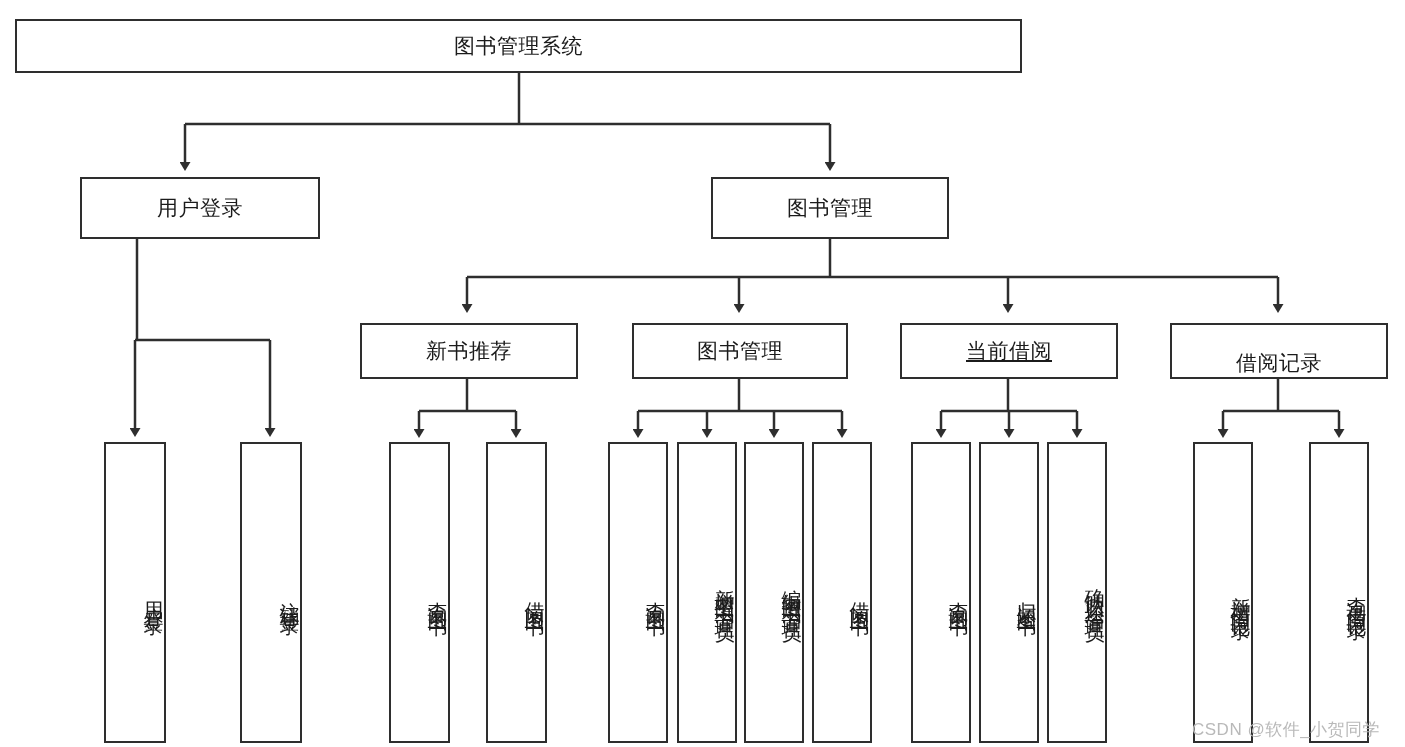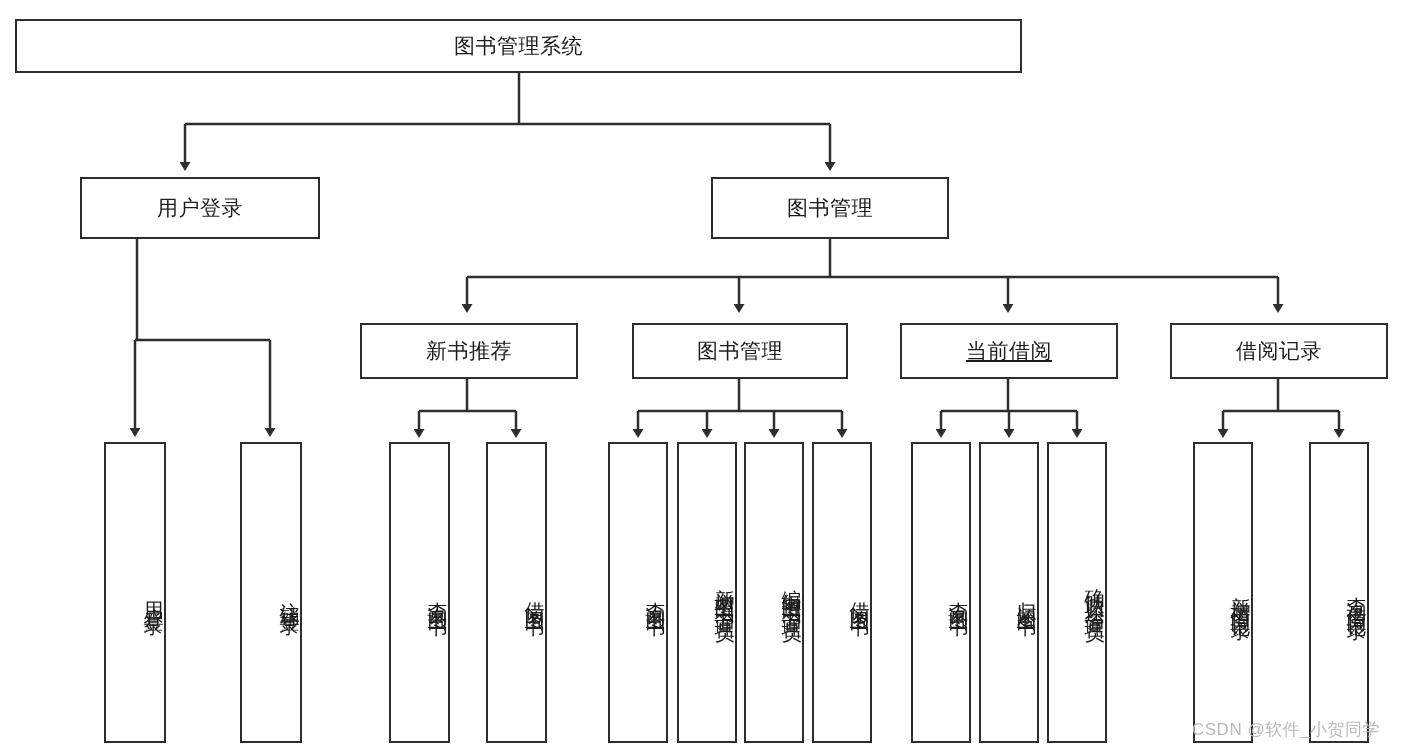--- a/index.html
+++ b/index.html
@@ -120,21 +120,21 @@
 
   <div class="node horiz" style="left:360px;top:317px;width:218px;height:56px;">
     <span>新书推荐</span>
   </div>
   <div class="node horiz" style="left:632px;top:317px;width:216px;height:56px;">
     <span>图书管理</span>
   </div>
   <div class="node horiz" style="left:900px;top:317px;width:218px;height:56px;text-decoration:underline;">
     <span>当前借阅</span>
   </div>
-  <div class="node horiz" style="left:1170px;top:317px;width:218px;height:56px;">
+  <div class="node horiz" style="left:1170px;top:317px;width:218px;height:56px;align-items:flex-end;">
     <span>借阅记录</span>
   </div>
 
   <div class="node vert" style="left:104px;top:436px;width:62px;height:301px;">
     <span class="vtext">用户登录</span>
   </div>
   <div class="node vert" style="left:240px;top:436px;width:62px;height:301px;">
     <span class="vtext">注销登录</span>
   </div>
 

